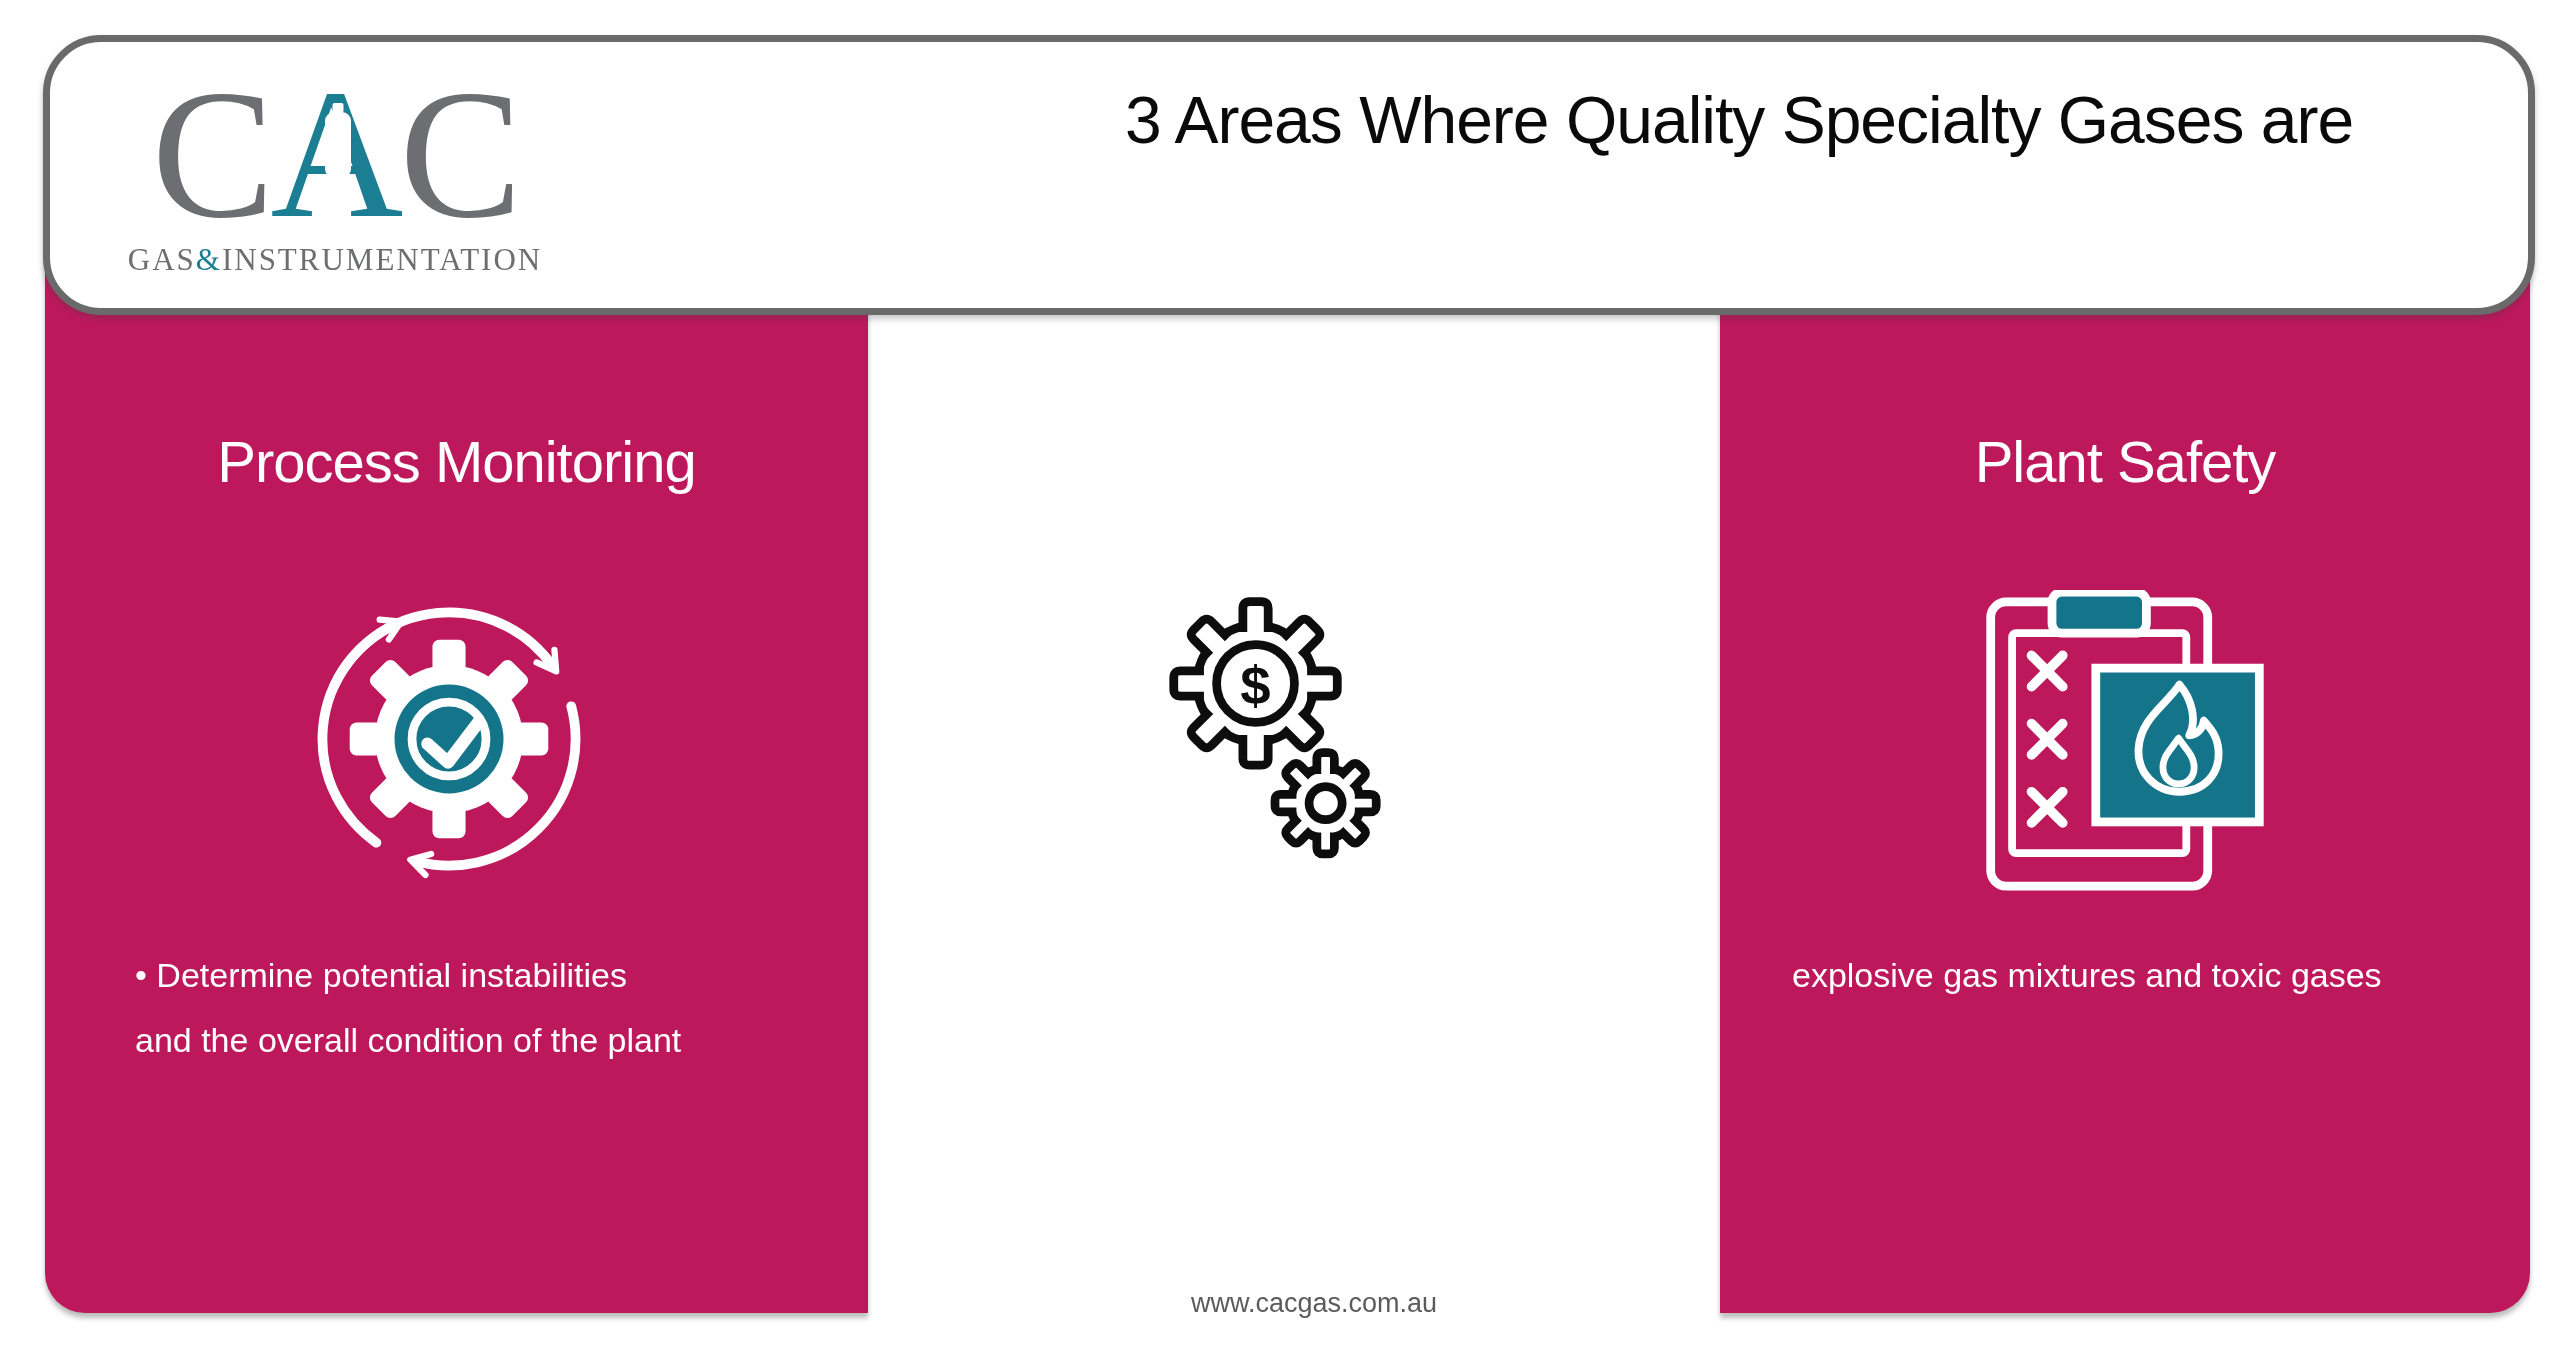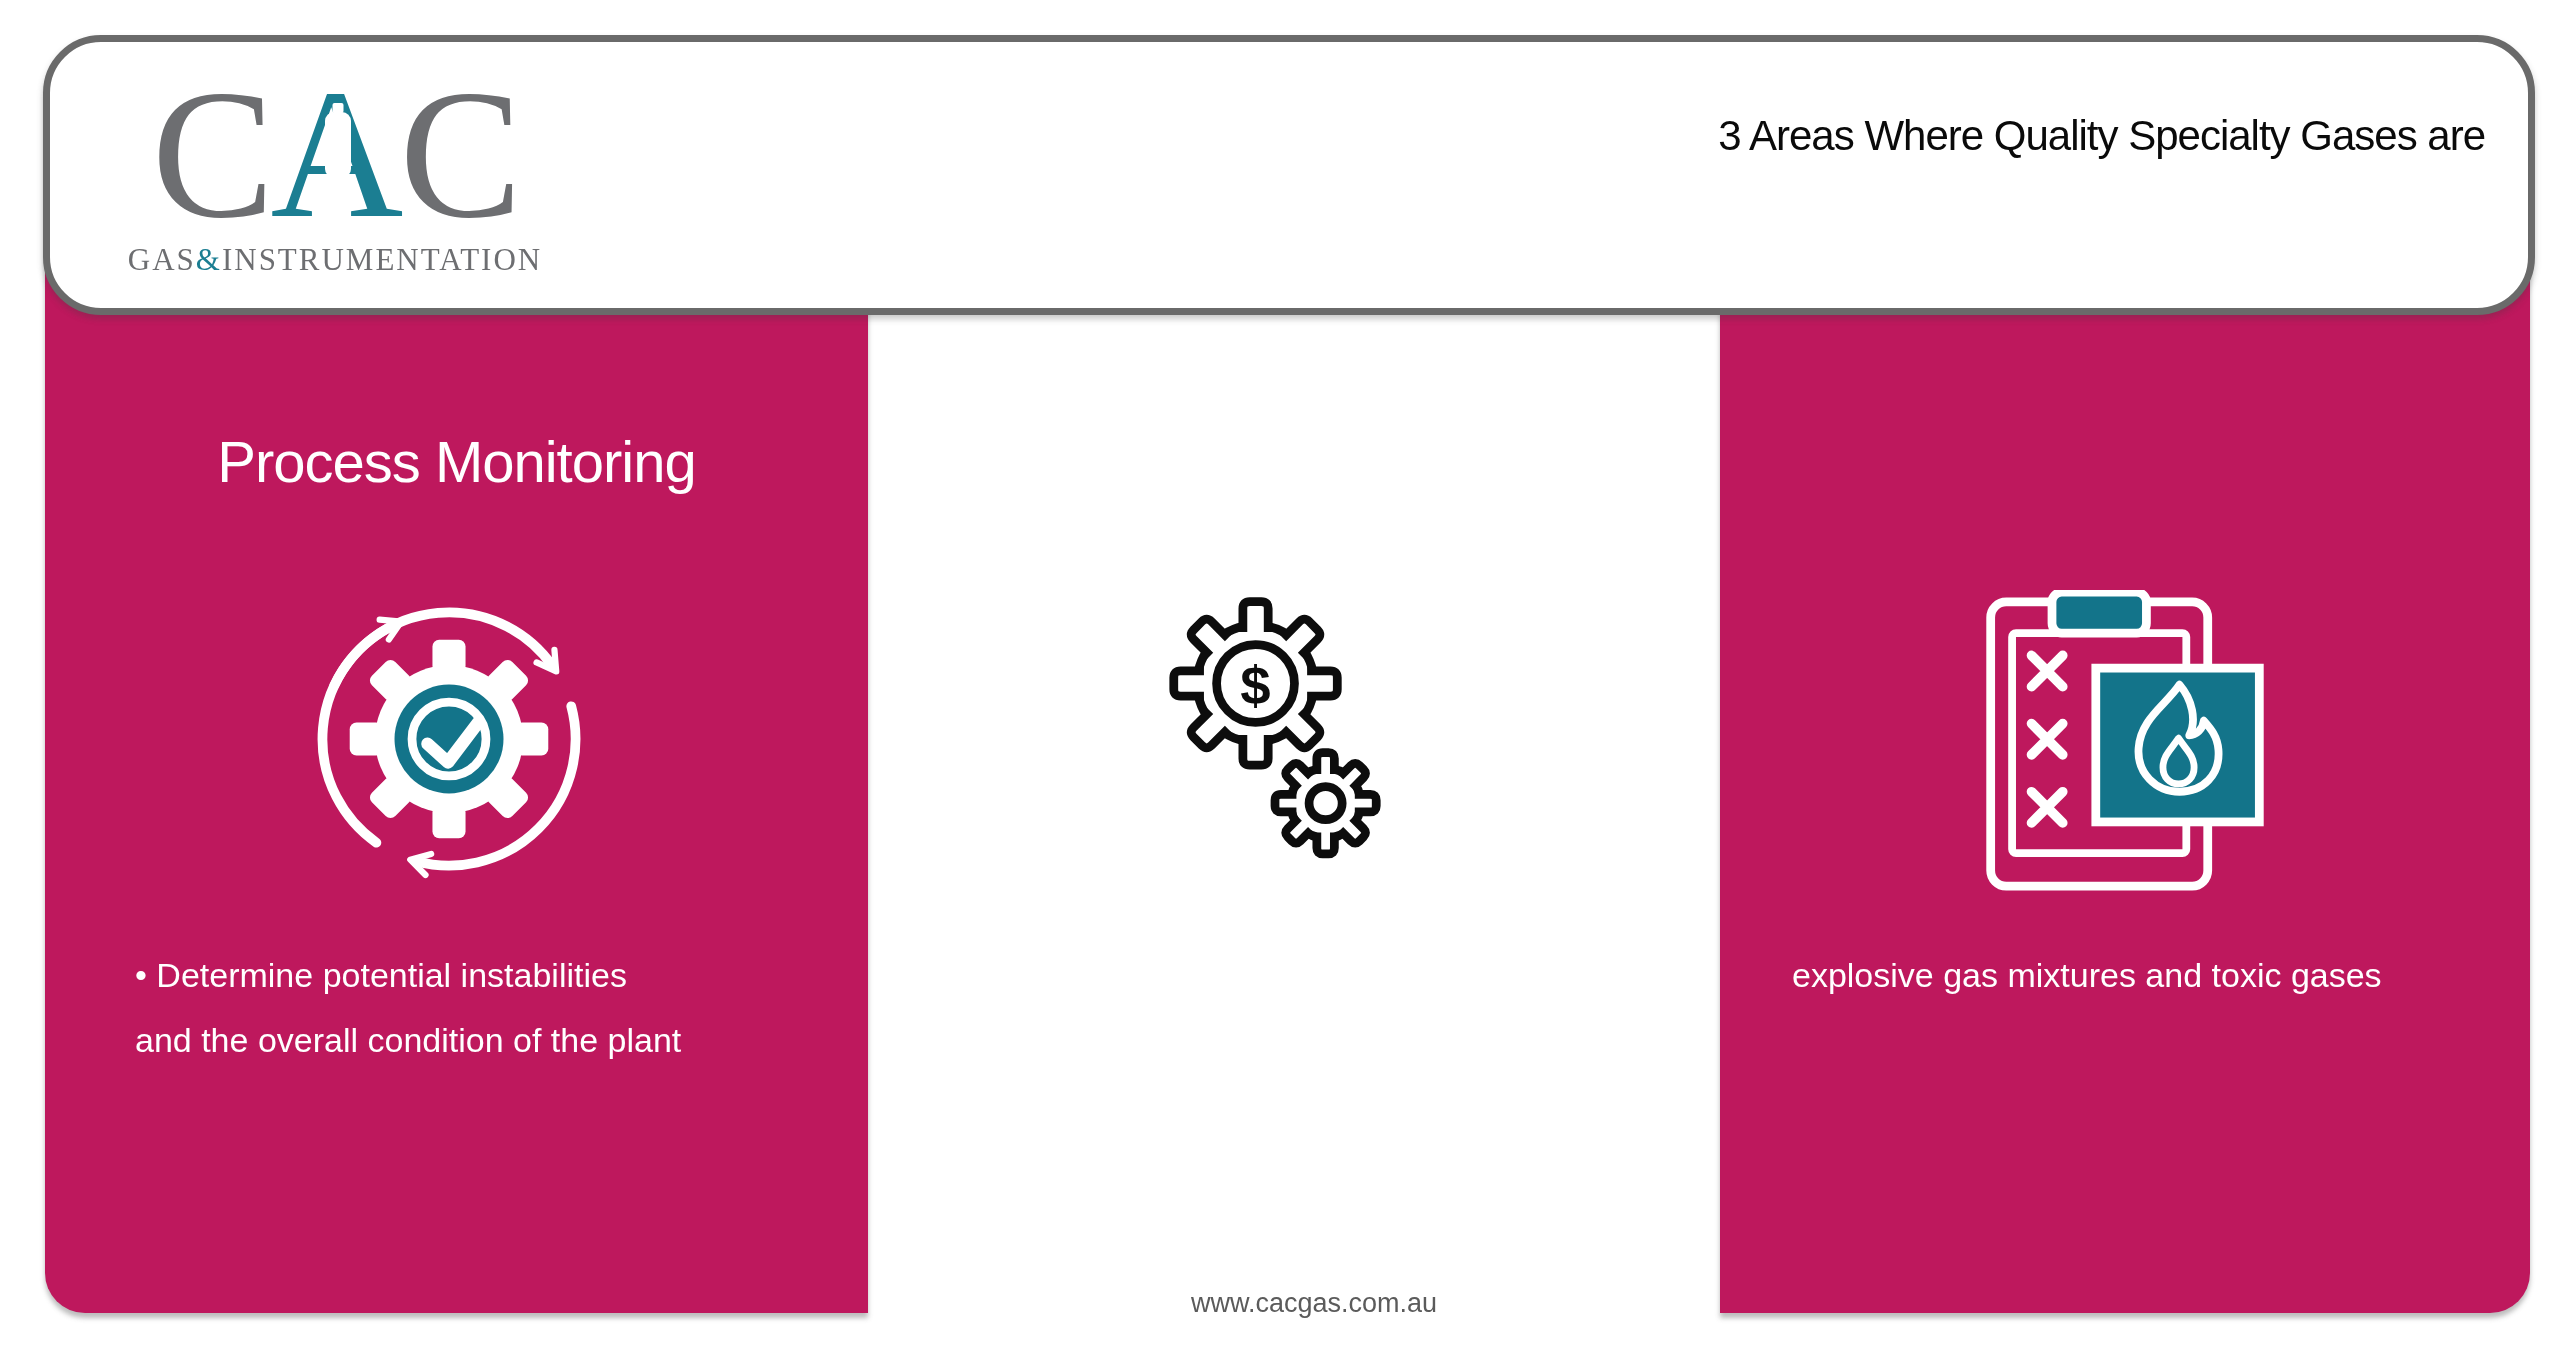--- a/index.html
+++ b/index.html
@@ -51,22 +51,22 @@
   .logo-cyl::before{
     content:""; position:absolute; top:-9px; left:50%; transform:translateX(-50%);
     width:11px; height:10px; background:#ffffff; border-radius:2px;
   }
   .logo-sub{
     font-family:"Liberation Serif",serif; font-size:31px; letter-spacing:2px;
     color:#6d6e71; margin-top:-6px; white-space:nowrap;
   }
   .logo-amp{color:#1b7e92;}
   .title{
-    position:absolute; left:1075px; width:1360px; top:55px;
-    text-align:right; font-size:42px; line-height:77px;
+    position:absolute; left:1075px; width:1360px; top:40px;
+    text-align:left; font-size:66px; line-height:77px;
     color:#0a0a0a; letter-spacing:-1px; white-space:nowrap;
   }
   
   .footer{
     position:absolute; left:0; top:1288px; width:100%;
     text-align:center; font-size:27px; color:#5b5b5b;padding-left:28px;
   }
 </style>
 </head>
 <body>
@@ -145,20 +145,21 @@
             <path d="M163 188 L163 172 Q163 166 169 166 L175 166 Q181 166 181 172 L181 188" transform="rotate(315 172 218)"></path>
           </g>
           <circle cx="172" cy="218" r="17" fill="#ffffff" stroke="#0d0d0d" stroke-width="9"></circle>
         </g>
       </svg>
     </div>
 
   </div>
 
   <div class="col col-right teal">
+    <div class="col-heading">Plant Safety</div>
 
     <div class="icon-wrap">
       <svg width="292" height="312" viewBox="0 0 300 320" aria-hidden="true">
 
         <rect x="34" y="44" width="179" height="226" rx="4" fill="none" stroke="#ffffff" stroke-width="8"></rect>
         <rect x="12" y="12" width="223" height="292" rx="16" fill="none" stroke="#ffffff" stroke-width="9"></rect>
         <rect x="75" y="2" width="97" height="42" rx="10" fill="#13748a" stroke="#ffffff" stroke-width="9"></rect>
 
         <g stroke="#ffffff" stroke-width="10" stroke-linecap="round">
           <path d="M54 67 L86 99 M86 67 L54 99"></path>

